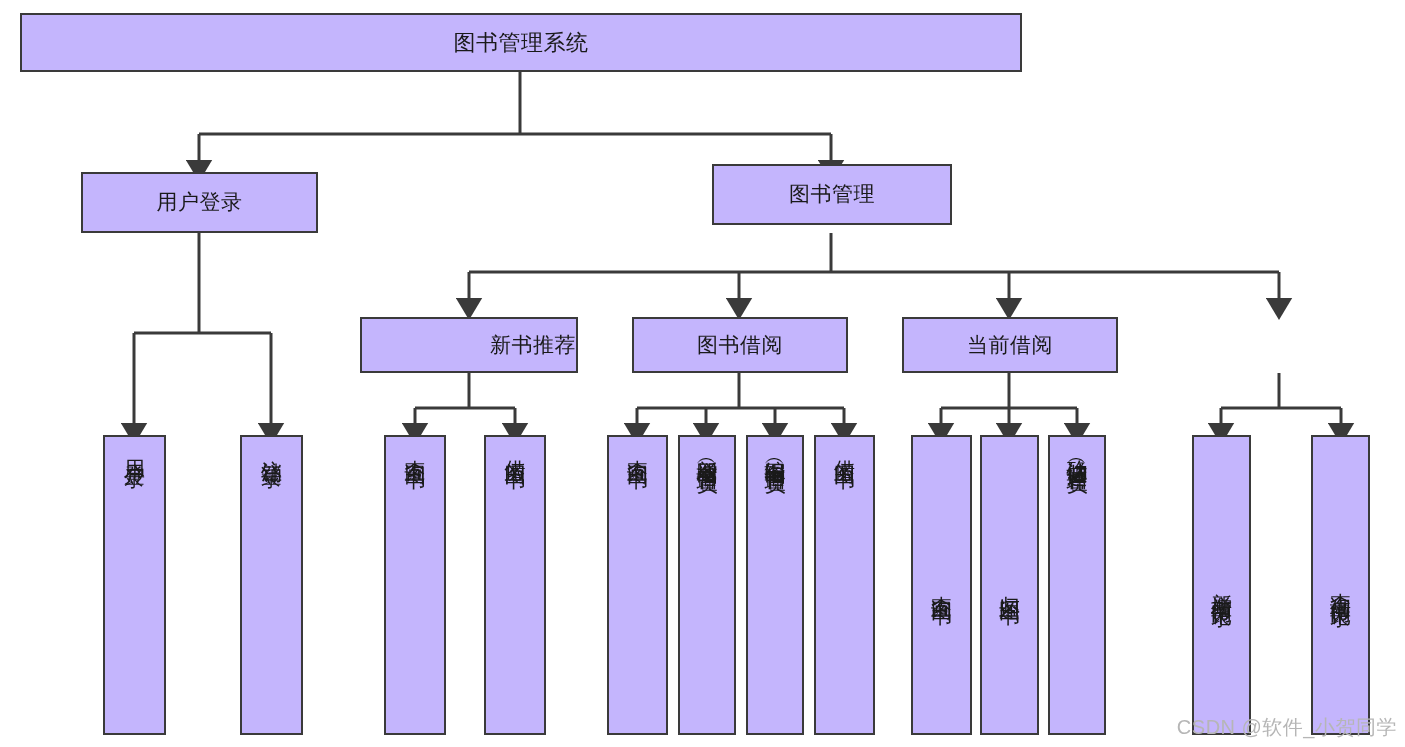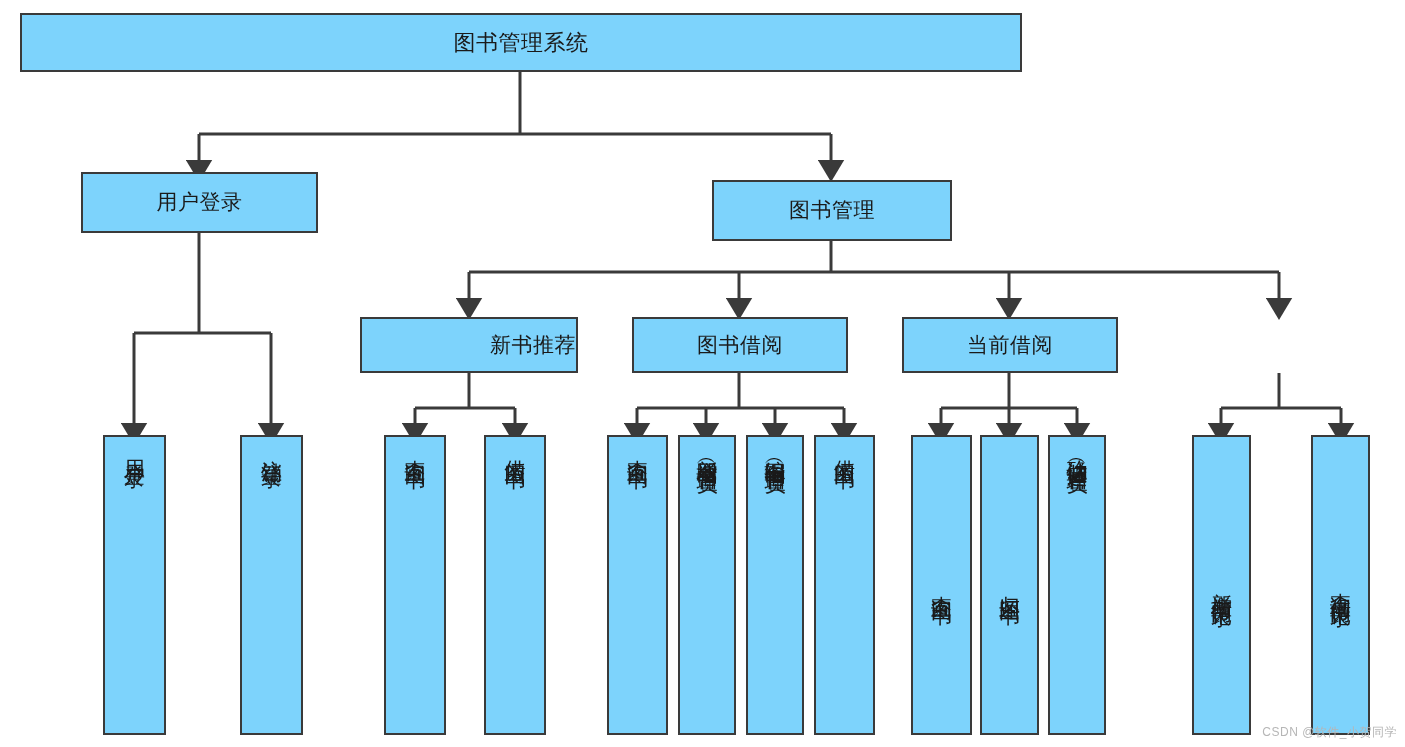--- a/index.html
+++ b/index.html
@@ -22,21 +22,21 @@
     position: absolute;
     left: 0;
     top: 0;
     width: 1405px;
     height: 747px;
     pointer-events: none;
   }
   .node {
     position: absolute;
     box-sizing: border-box;
-    background: #7dd3fc;
+    background: #c4b5fd;
     border: 2px solid #3a3a3a;
     display: flex;
     align-items: center;
     justify-content: center;
     color: #1a1a1a;
     z-index: 2;
   }
   .node .label {
     text-align: center;
     line-height: 1.18;
@@ -66,21 +66,21 @@
     letter-spacing: 2px;
   }
   .node.vert.center {
     align-items: center;
     padding-top: 0;
   }
   #watermark {
     position: absolute;
     right: 8px;
     bottom: 6px;
-    font-size: 12px;
+    font-size: 20px;
     color: #b6b6b6;
     white-space: nowrap;
     z-index: 3;
     letter-spacing: 0.5px;
   }
 </style>
 </head>
 <body>
 
 <div id="diagram-root">
@@ -136,21 +136,21 @@
   </svg>
 
   <div class="node root horiz" style="left:20px; top:13px; width:1002px; height:59px;">
     <span class="label">图书管理系统</span>
   </div>
 
   <div class="node horiz" style="left:81px; top:172px; width:237px; height:61px;">
     <span class="label">用户登录</span>
   </div>
 
-  <div class="node horiz" style="left:712px; top:180px; width:240px; height:61px;">
+  <div class="node horiz" style="left:712px; top:164px; width:240px; height:61px;">
     <span class="label">图书管理</span>
   </div>
 
   <div class="node horiz" style="left:360px; top:317px; width:218px; height:56px;justify-content:flex-end;">
     <span class="label">新书推荐</span>
   </div>
 
   <div class="node horiz" style="left:632px; top:317px; width:216px; height:56px;">
     <span class="label">图书借阅</span>
   </div>

